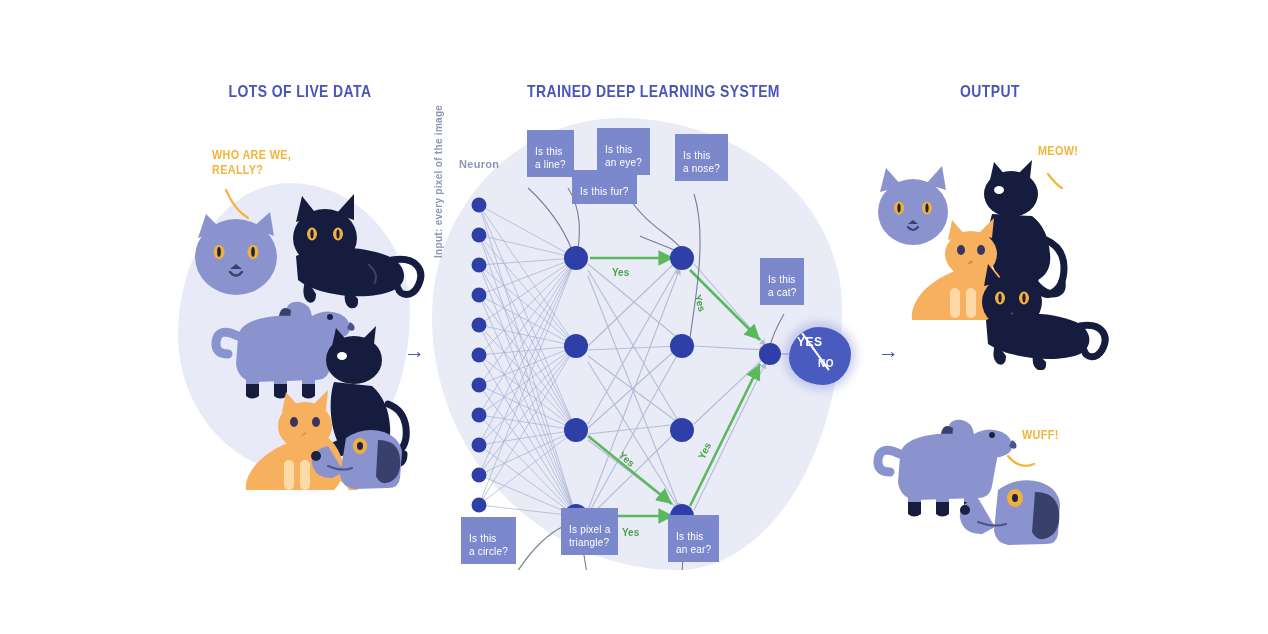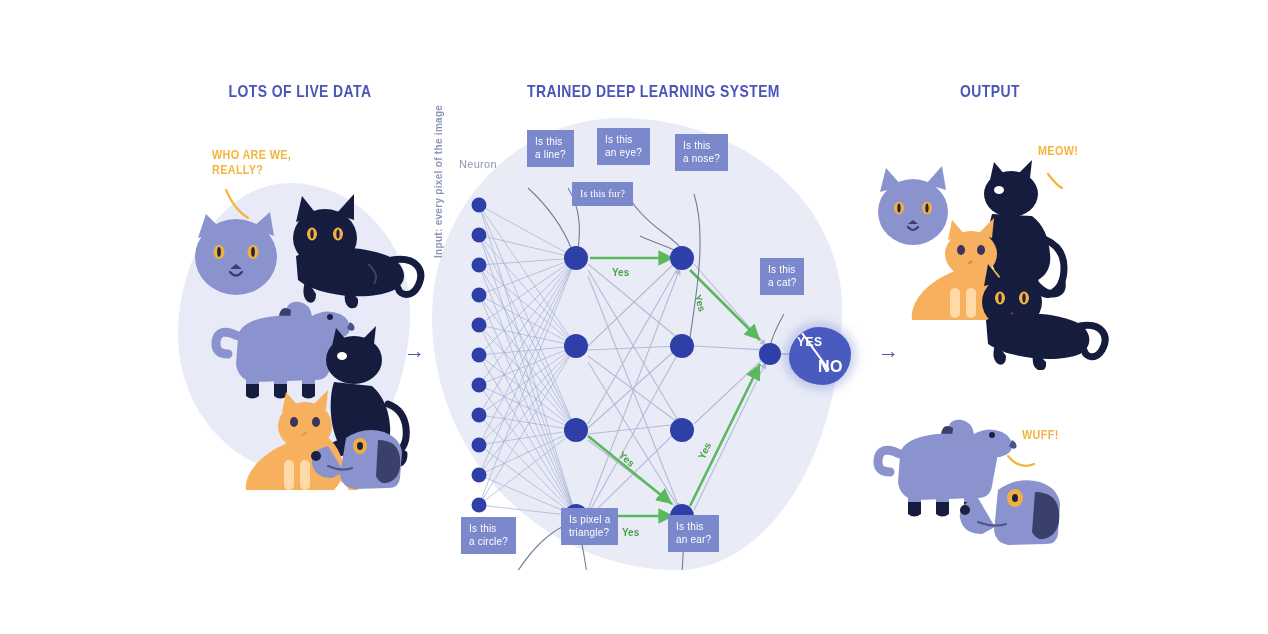--- a/index.html
+++ b/index.html
@@ -70,53 +70,53 @@
   #callout-wuff{left:1022px;top:428px;}
 
   
   #net-svg{position:absolute;left:432px;top:118px;width:410px;height:452px;}
   .qbox{
     position:absolute;
     background:#7b88cc;
     color:#ffffff;
     font-size:10px;
     line-height:13px;
-    padding:5px 8px 6px 8px;
+    padding:15px 8px 6px 8px;
     white-space:pre-line;
     letter-spacing:.2px;
   }
   #q-line{left:527px;top:130px;}
   #q-eye{left:597px;top:128px;}
   #q-nose{left:675px;top:134px;}
-  #q-fur{left:572px;top:182px;font-family:Liberation Serif, serif;}
+  #q-fur{left:572px;top:170px;}
   #q-cat{left:760px;top:258px;}
   #q-circle{left:461px;top:517px;}
   #q-triangle{left:561px;top:508px;}
   #q-ear{left:668px;top:515px;}
 
   #label-neuron{
     position:absolute;left:459px;top:158px;
-    color:#8e96b8;font-size:11px;font-weight:normal;letter-spacing:.3px;
+    color:#8e96b8;font-size:11px;font-weight:bold;letter-spacing:.3px;
   }
   #label-input{
     position:absolute;left:433px;top:258px;
     color:#8e96b8;font-size:10px;font-weight:bold;letter-spacing:.3px;
     transform:rotate(-90deg);transform-origin:left top;
     white-space:nowrap;
   }
 
   
   #yesno{
     position:absolute;left:789px;top:327px;width:62px;height:58px;
     background:#4a5bbf;
     border-radius:48% 52% 44% 56% / 54% 46% 54% 46%;
     box-shadow:0 0 10px 5px rgba(116,130,210,.35);
   }
   #yesno .yn-yes{position:absolute;left:8px;top:8px;color:#fff;font-size:12px;font-weight:bold;letter-spacing:.5px;}
-  #yesno .yn-no{position:absolute;left:29px;top:31px;color:#fff;font-size:16px;font-weight:bold;letter-spacing:.5px;}
+  #yesno .yn-no{position:absolute;left:29px;top:31px;color:#fff;font-size:10px;font-weight:bold;letter-spacing:.5px;}
   #yesno .yn-slash{
     position:absolute;left:12px;top:6px;width:2px;height:46px;background:#fff;
     transform:rotate(-36deg);transform-origin:top center;border-radius:2px;
   }
 
   
   .art{position:absolute;}
 </style>
 </head>
 <body>

